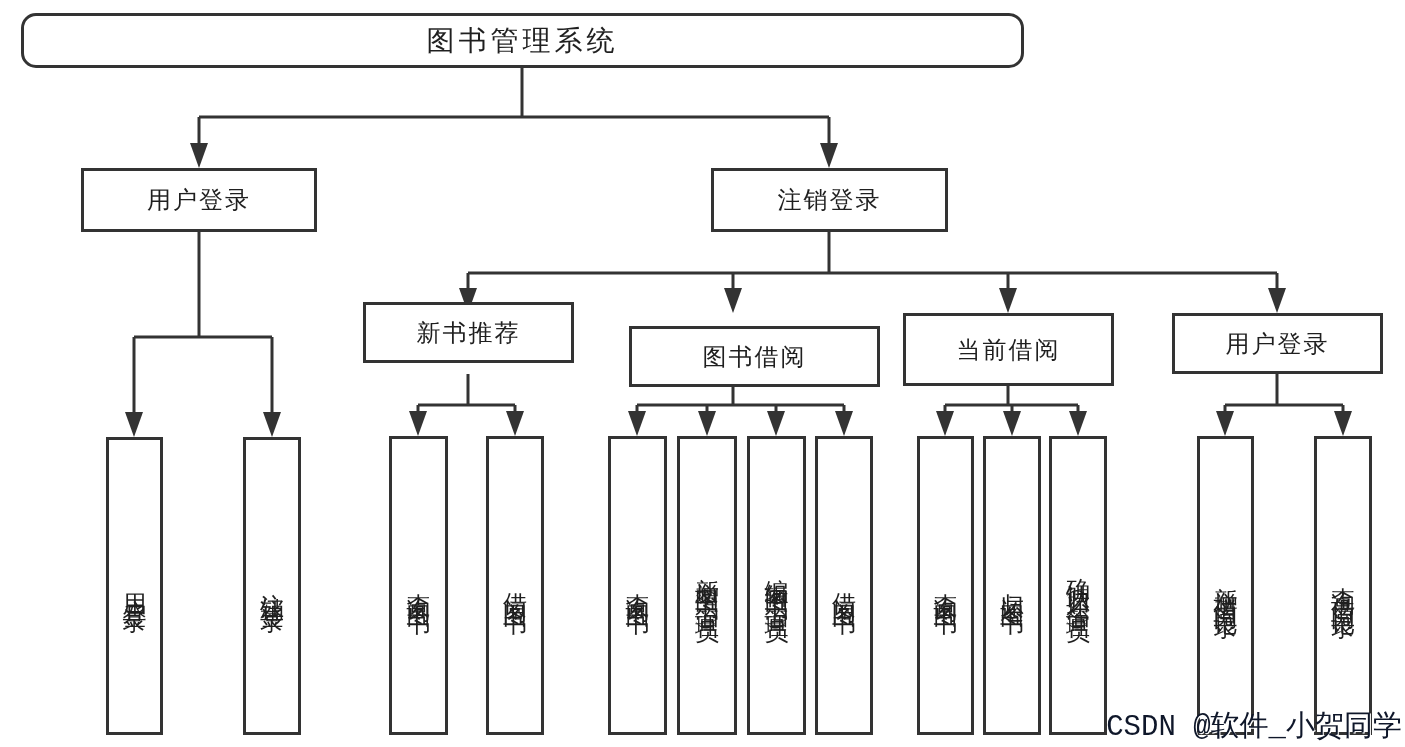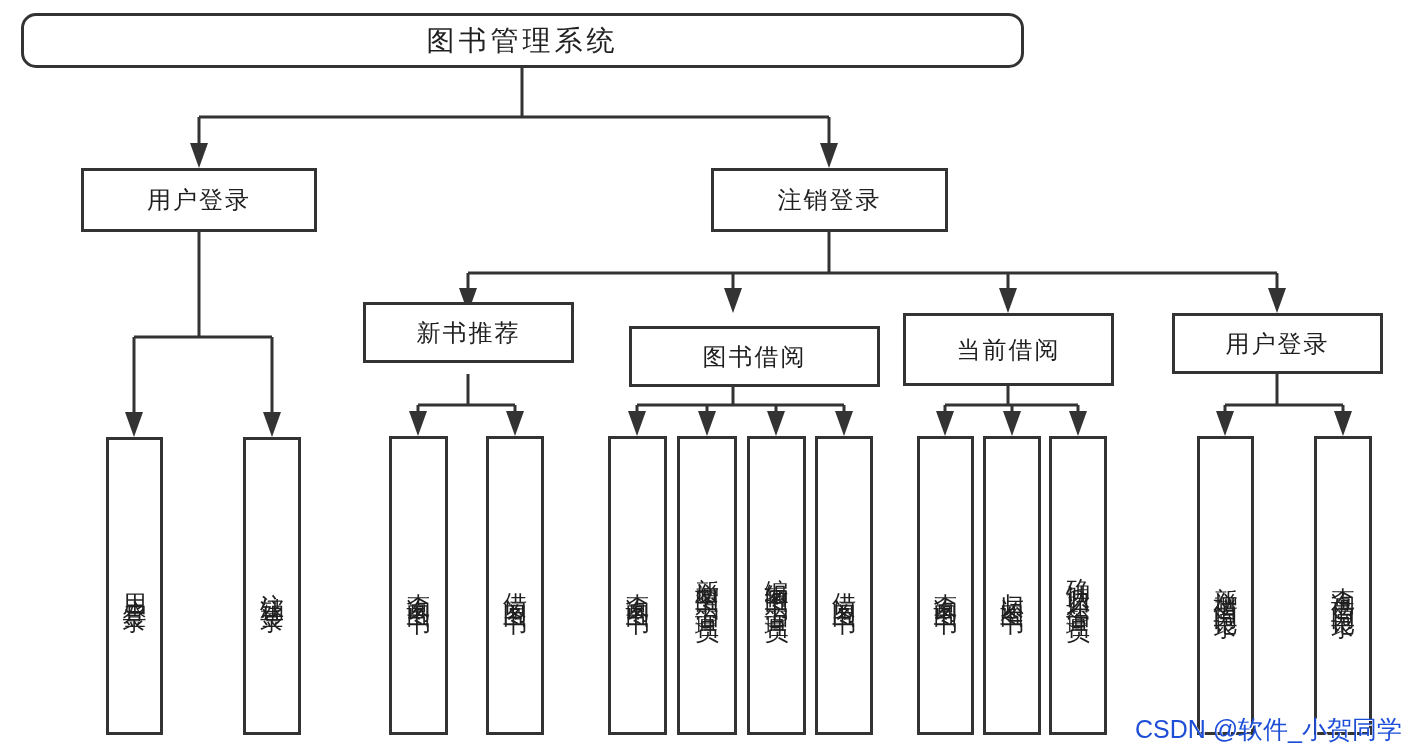--- a/index.html
+++ b/index.html
@@ -46,24 +46,25 @@
     font-size: 24px;
     writing-mode: vertical-rl;
     text-orientation: mixed;
     letter-spacing: 6px;
     line-height: 1;
   }
   .watermark {
     position: absolute;
     right: 3px;
     bottom: 1px;
-    font-size: 25px;
-    color: #1d4ed8;
+    font-size: 29px;
+    color: #0f172a;
     text-shadow: 1px 1px 0 #ffffff;
     white-space: nowrap;
+    font-family: Liberation Mono, monospace;
   }
 </style>
 </head>
 <body>
 
 <div class="canvas">
 
   <svg class="connectors" width="1405" height="747" viewBox="0 0 1405 747" aria-hidden="true">
 
     <g>

